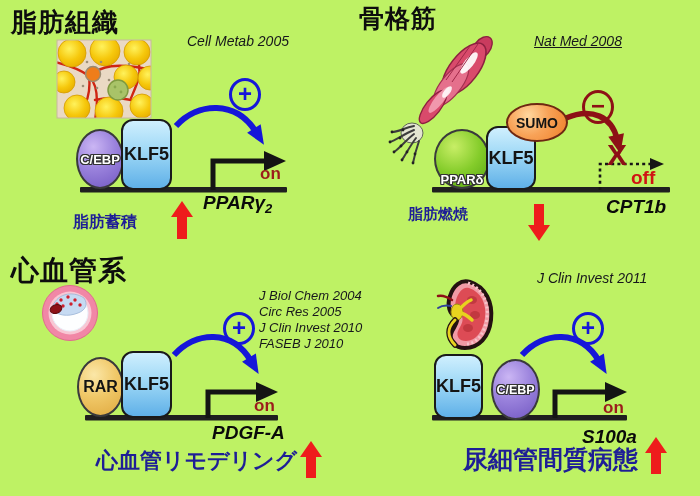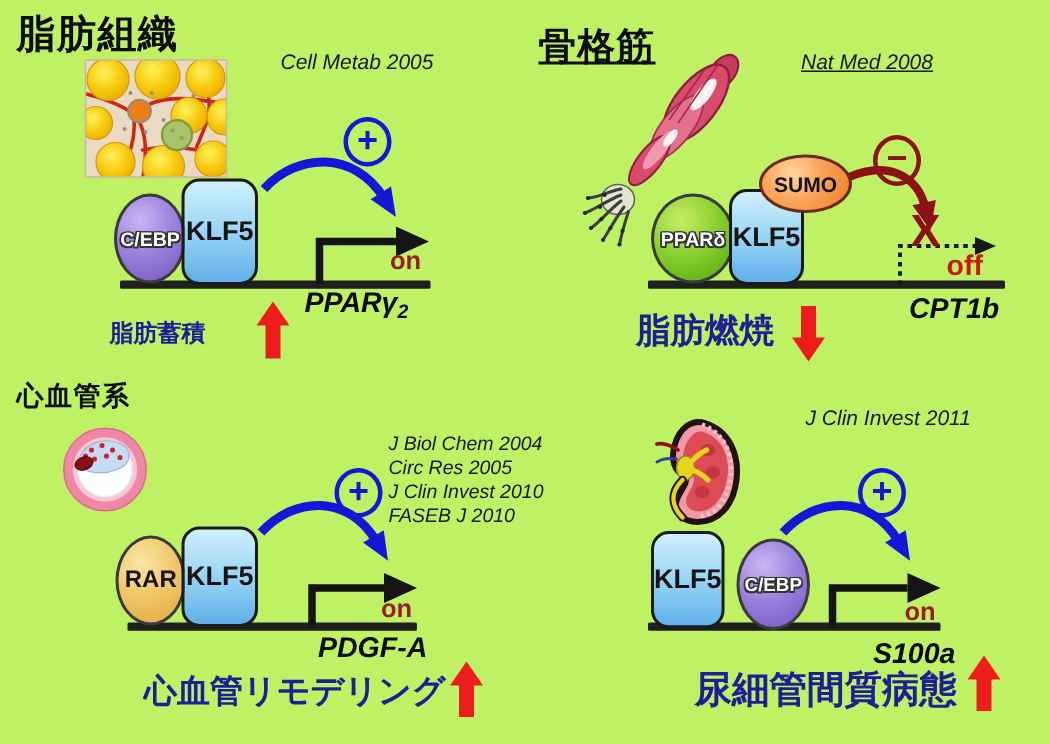--- a/index.html
+++ b/index.html
@@ -6,21 +6,21 @@
   .stage{position:relative;width:700px;height:496px;background:#bef264;overflow:hidden;
          font-family:"Liberation Sans","DejaVu Sans",sans-serif;}
   .abs{position:absolute;}
   .jp-title{font-weight:900;color:#0d0d0d;letter-spacing:1px;white-space:nowrap;}
   .citation{font-style:italic;color:#17171c;font-size:14px;white-space:nowrap;}
   .cite-line{font-style:italic;color:#17171c;font-size:13px;line-height:16px;white-space:nowrap;}
   .oval{border-radius:50%;border:2.5px solid #3a3a3c;display:flex;align-items:center;justify-content:center;box-sizing:border-box;}
   .rect-factor{border-radius:12px;border:2.5px solid #1a1a1a;display:flex;align-items:center;justify-content:center;box-sizing:border-box;
          background:linear-gradient(180deg,#cfeffe 0%,#9ed8f6 45%,#5fb0e8 100%);}
   .bg-purple{background:radial-gradient(circle at 35% 28%,#cbb6f4 0%,#9a82dc 45%,#7258c2 100%);}
-  .bg-green{background:radial-gradient(circle at 35% 28%,#c8ee66 0%,#84cc2a 50%,#54a410 100%);}
+  .bg-green{background:radial-gradient(circle at 35% 28%,#c8ee66 0%,#84cc2a 50%,#54a410 100%);align-items:flex-end;}
   .bg-orange{background:radial-gradient(circle at 35% 30%,#ffd79e 0%,#f8a257 45%,#ee7f28 100%);border-color:#6e2812;}
   .bg-gold{background:radial-gradient(circle at 35% 28%,#fbe7a8 0%,#f0c868 45%,#dfa83e 100%);}
   .factor-label{font-weight:800;color:#141414;white-space:nowrap;}
   .factor-label-outline{font-weight:800;color:#ffffff;white-space:nowrap;
      text-shadow:-1px 0 #333,1px 0 #333,0 -1px #333,0 1px #333,-1px -1px #333,1px 1px #333,-1px 1px #333,1px -1px #333;}
   .sign-circle{width:26px;height:26px;border-radius:50%;box-sizing:content-box;
      display:flex;align-items:center;justify-content:center;font-weight:900;line-height:1;}
   .sign-plus{border:3.5px solid #1616d9;color:#1616d9;font-size:24px;padding-bottom:1px;}
   .sign-minus{border:3.5px solid #8d1016;color:#8d1016;font-size:24px;padding-bottom:2px;}
   .state-on{font-weight:800;font-size:17px;color:#9b1c1c;}
@@ -202,40 +202,40 @@
   </div>
   <div class="abs sign-circle sign-plus" style="left:229px;top:78px;">
     <span>+</span>
   </div>
   <div class="abs state-on" style="left:260px;top:164px;">on</div>
   <div class="abs gene" style="left:203px;top:192px;">
     <span>PPARγ</span><span class="gene-sub">2</span>
   </div>
   <div class="abs outcome" style="left:73px;top:212px;font-size:16px;">脂肪蓄積</div>
 
-  <div class="abs jp-title" style="left:359px;top:14px;font-size:25px;text-decoration:underline;">骨格筋</div>
+  <div class="abs jp-title" style="left:359px;top:2px;font-size:25px;">骨格筋</div>
   <div class="abs citation" style="left:534px;top:33px;text-decoration:underline;">Nat Med 2008</div>
   <div class="abs oval bg-green" style="left:434px;top:129px;width:56px;height:60px;">
     <span class="factor-label-outline" style="font-size:13px;">PPARδ</span>
   </div>
   <div class="abs rect-factor" style="left:486px;top:126px;width:50px;height:64px;">
     <span class="factor-label" style="font-size:18px;">KLF5</span>
   </div>
   <div class="abs oval bg-orange" style="left:506px;top:103px;width:62px;height:39px;">
     <span class="factor-label" style="font-size:14px;">SUMO</span>
   </div>
   <div class="abs sign-circle sign-minus" style="left:582px;top:90px;">
     <span>−</span>
   </div>
   <div class="abs x-mark" style="left:607px;top:140px;">X</div>
   <div class="abs state-off" style="left:631px;top:167px;">off</div>
   <div class="abs gene" style="left:606px;top:196px;">CPT1b</div>
-  <div class="abs outcome" style="left:424px;top:205px;font-size:23px;">脂肪燃焼</div>
-
-  <div class="abs jp-title" style="left:11px;top:252px;font-size:18px;">心血管系</div>
+  <div class="abs outcome" style="left:408px;top:205px;font-size:15px;">脂肪燃焼</div>
+
+  <div class="abs jp-title" style="left:11px;top:252px;font-size:28px;">心血管系</div>
   <div class="abs" style="left:259px;top:288px;">
     <div class="cite-line">J Biol Chem 2004</div>
     <div class="cite-line">Circ Res 2005</div>
     <div class="cite-line">J Clin Invest 2010</div>
     <div class="cite-line">FASEB J 2010</div>
   </div>
   <div class="abs oval bg-gold" style="left:77px;top:357px;width:47px;height:60px;">
     <span class="factor-label" style="font-size:16px;">RAR</span>
   </div>
   <div class="abs rect-factor" style="left:121px;top:351px;width:51px;height:67px;">

